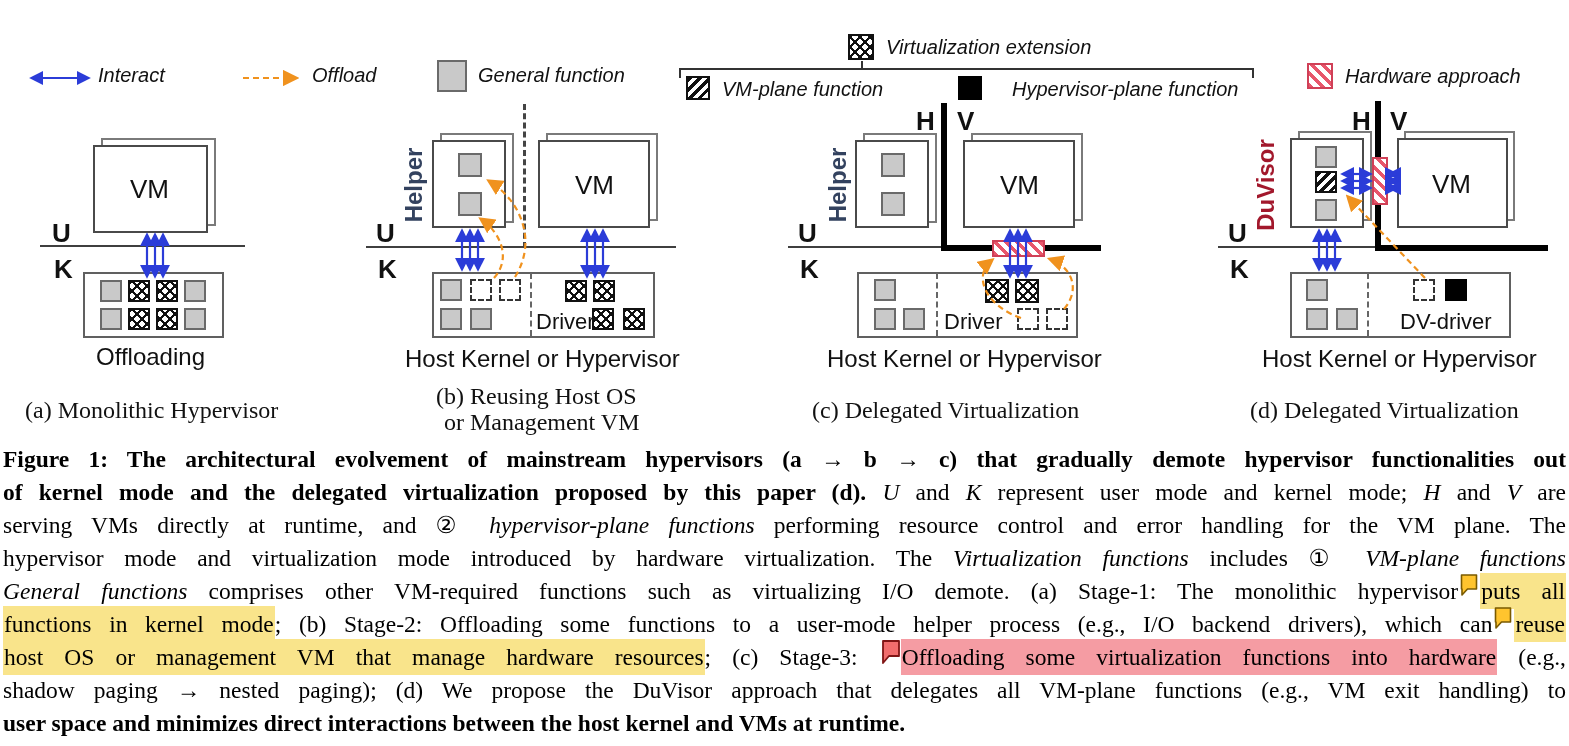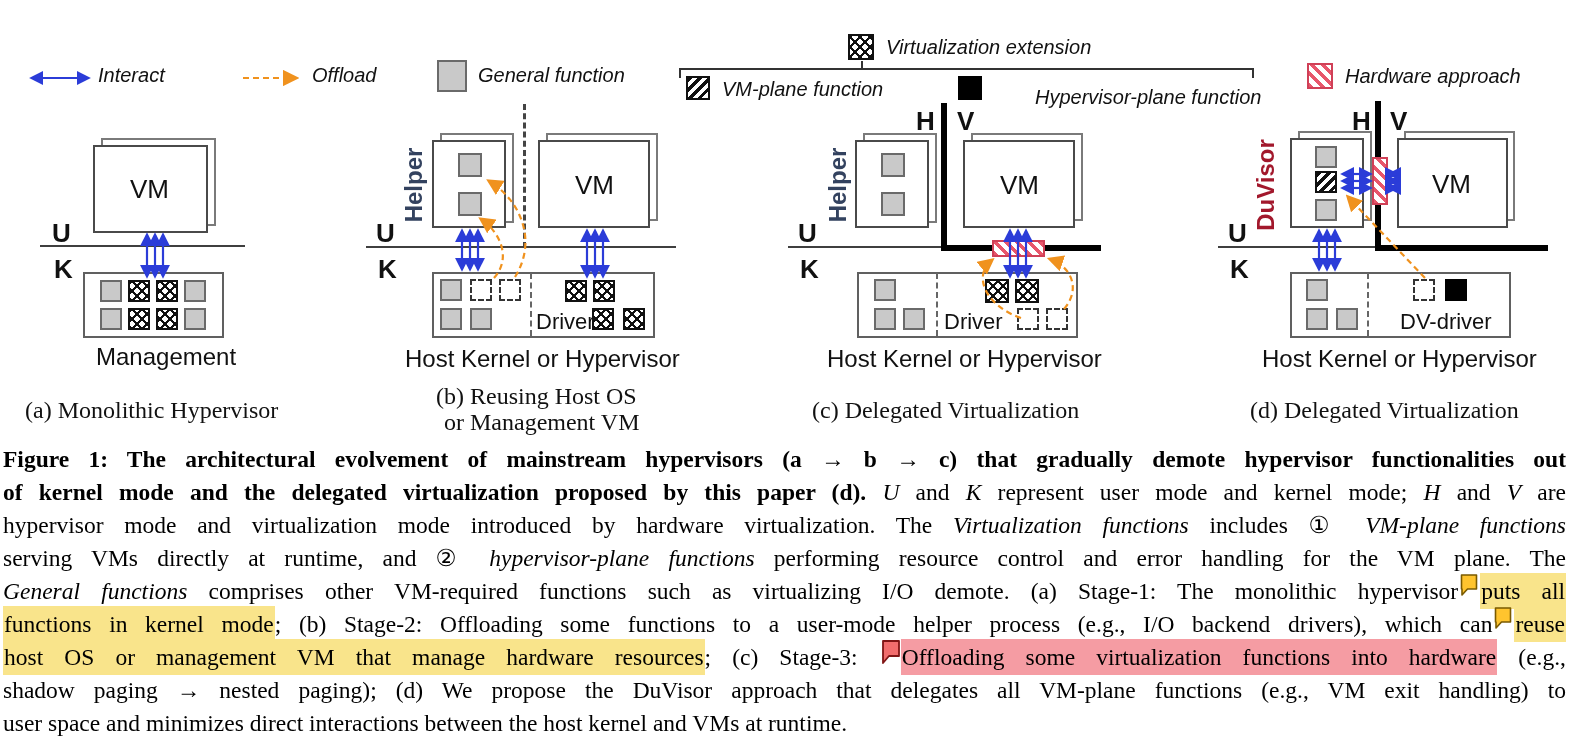--- a/index.html
+++ b/index.html
@@ -31,21 +31,21 @@
   .vlabel{position:absolute;font:700 24px "Liberation Sans",sans-serif;transform:rotate(-90deg);
           text-align:center;white-space:nowrap;}
   .helpercol{color:#33425f;}
   .duvisorcol{color:#a2182c;}
   .scap{position:absolute;font:24px "Liberation Serif",serif;white-space:nowrap;}
   #overlay{position:absolute;left:0;top:0;pointer-events:none;}
   
   #caption{position:absolute;left:3px;top:443px;width:1563px;
            font:23.5px/33px "Liberation Serif",serif;color:#000;}
   .cl{height:33px;text-align:justify;text-align-last:justify;white-space:nowrap;}
-  .cl.lastline{text-align-last:left;}
+  .cl.lastline{text-align-last:left;font-weight:bold;}
   .b{font-weight:700;}
   .i{font-style:italic;}
   .hl-y{background:#f9e48b;padding:5px 1px;}
   .hl-r{background:#f59ca3;padding:5px 1px;}
   .note{display:inline-block;position:relative;top:-9px;width:20px;height:24px;
         vertical-align:middle;margin:0 1px;}
   .note svg{display:block;}
 </style>
 </head>
 <body>
@@ -55,40 +55,40 @@
 
     <span class="leg" style="left:98px;top:64px;">Interact</span>
     <span class="leg" style="left:312px;top:64px;">Offload</span>
     <div class="sq g" style="left:437px;top:60px;width:30px;height:32px;"></div>
     <span class="leg" style="left:478px;top:64px;">General function</span>
     <div class="sq x" style="left:848px;top:34px;width:26px;height:26px;"></div>
     <span class="leg" style="left:886px;top:36px;">Virtualization extension</span>
     <div class="sq s" style="left:686px;top:76px;width:24px;height:24px;"></div>
     <span class="leg" style="left:722px;top:78px;">VM-plane function</span>
     <div class="sq k" style="left:958px;top:76px;width:24px;height:24px;"></div>
-    <span class="leg" style="left:1035px;top:78px;margin-top:8px;">Hypervisor-plane function</span>
+    <span class="leg" style="left:1012px;top:78px;">Hypervisor-plane function</span>
     <div class="sq p" style="left:1307px;top:63px;width:26px;height:26px;"></div>
     <span class="leg" style="left:1345px;top:65px;">Hardware approach</span>
 
     <div class="box shadow" style="left:101px;top:138px;width:115px;height:88px;"></div>
     <div class="box" style="left:93px;top:145px;width:115px;height:88px;"></div>
     <span class="vmtext" style="left:130px;top:174px;">VM</span>
     <span class="mode" style="left:52px;top:218px;">U</span>
     <div class="hline" style="left:40px;top:245px;width:205px;"></div>
     <span class="mode" style="left:54px;top:254px;">K</span>
     <div class="box kbox" style="left:83px;top:272px;width:141px;height:66px;"></div>
     <div class="sq g" style="left:100px;top:280px;"></div>
     <div class="sq x" style="left:128px;top:280px;"></div>
     <div class="sq x" style="left:156px;top:280px;"></div>
     <div class="sq g" style="left:184px;top:280px;"></div>
     <div class="sq g" style="left:100px;top:308px;"></div>
     <div class="sq x" style="left:128px;top:308px;"></div>
     <div class="sq x" style="left:156px;top:308px;"></div>
     <div class="sq g" style="left:184px;top:308px;"></div>
-    <span class="slabel" style="left:96px;top:343px;">Management</span>
+    <span class="slabel" style="left:96px;top:343px;">Offloading</span>
     <span class="scap" style="left:25px;top:397px;">(a) Monolithic Hypervisor</span>
 
     <span class="vlabel helpercol" style="left:358px;top:171px;width:112px;">Helper</span>
     <div class="box shadow" style="left:440px;top:133px;width:74px;height:90px;"></div>
     <div class="box" style="left:432px;top:140px;width:74px;height:88px;"></div>
     <div class="sq g" style="left:458px;top:153px;width:24px;height:24px;"></div>
     <div class="sq g" style="left:458px;top:192px;width:24px;height:24px;"></div>
     <div class="vdash" style="left:523px;top:104px;height:144px;"></div>
     <div class="box shadow" style="left:546px;top:133px;width:112px;height:88px;"></div>
     <div class="box" style="left:538px;top:140px;width:112px;height:88px;"></div>
@@ -233,22 +233,22 @@
 
       <g fill="none" stroke="#f0921e" stroke-width="2.2" stroke-dasharray="6 4">
         <path d="M1425,278 L1348,197" marker-end="url(#mO)"></path>
       </g>
     </svg>
   </div>
 
   <div id="caption">
     <div class="cl"><span class="b">Figure 1: The architectural evolvement of mainstream hypervisors (a → b → c) that gradually demote hypervisor functionalities out</span></div>
     <div class="cl"><span class="b">of kernel mode and the delegated virtualization proposed by this paper (d).</span><span> </span><span class="i">U</span><span> and </span><span class="i">K</span><span> represent user mode and kernel mode; </span><span class="i">H</span><span> and </span><span class="i">V</span><span> are</span></div>
+    <div class="cl"><span>serving VMs directly at runtime, and ② </span><span class="i">hypervisor-plane functions</span><span> performing resource control and error handling for the VM plane. The</span></div>
     <div class="cl"><span>hypervisor mode and virtualization mode introduced by hardware virtualization. The </span><span class="i">Virtualization functions</span><span> includes ① </span><span class="i">VM-plane functions</span></div>
-    <div class="cl"><span>serving VMs directly at runtime, and ② </span><span class="i">hypervisor-plane functions</span><span> performing resource control and error handling for the VM plane. The</span></div>
     <div class="cl"><span class="i">General functions</span><span> comprises other VM-required functions such as virtualizing I/O demote. (a) Stage-1: The monolithic hypervisor</span><span class="note"><svg width="20" height="24" viewBox="0 0 20 24">
             <path d="M2.5 2 h15 v14 h-9 l-5.5 6 v-6 h-0.5 z" fill="#ffc42e" stroke="#7a5a00" stroke-width="1.6" stroke-linejoin="round"></path>
           </svg></span><span class="hl-y">puts all</span></div>
     <div class="cl"><span class="hl-y">functions in kernel mode</span><span>; (b) Stage-2: Offloading some functions to a user-mode helper process (e.g., I/O backend drivers), which can</span><span class="note"><svg width="20" height="24" viewBox="0 0 20 24">
             <path d="M2.5 2 h15 v14 h-9 l-5.5 6 v-6 h-0.5 z" fill="#ffc42e" stroke="#7a5a00" stroke-width="1.6" stroke-linejoin="round"></path>
           </svg></span><span class="hl-y">reuse</span></div>
     <div class="cl"><span class="hl-y">host OS or management VM that manage hardware resources</span><span>; (c) Stage-3: </span><span class="note"><svg width="22" height="26" viewBox="0 0 22 26">
             <path d="M3 2 h16 v15 h-10 l-6 7 v-7 h0 z" fill="#f26d6d" stroke="#801515" stroke-width="1.8" stroke-linejoin="round"></path>
           </svg></span><span class="hl-r">Offloading some virtualization functions into hardware</span><span> (e.g.,</span></div>
     <div class="cl"><span>shadow paging → nested paging); (d) We propose the DuVisor approach that delegates all VM-plane functions (e.g., VM exit handling) to</span></div>

